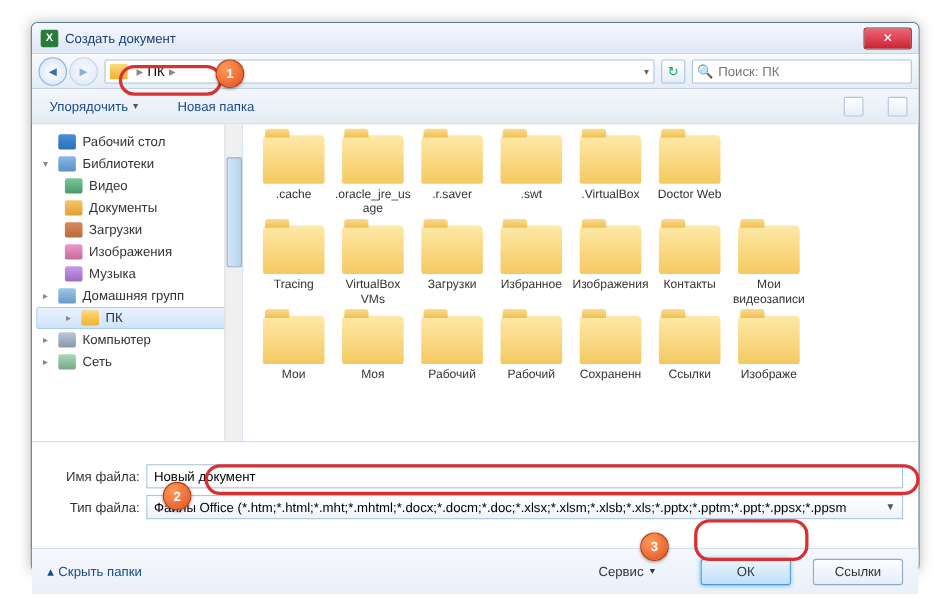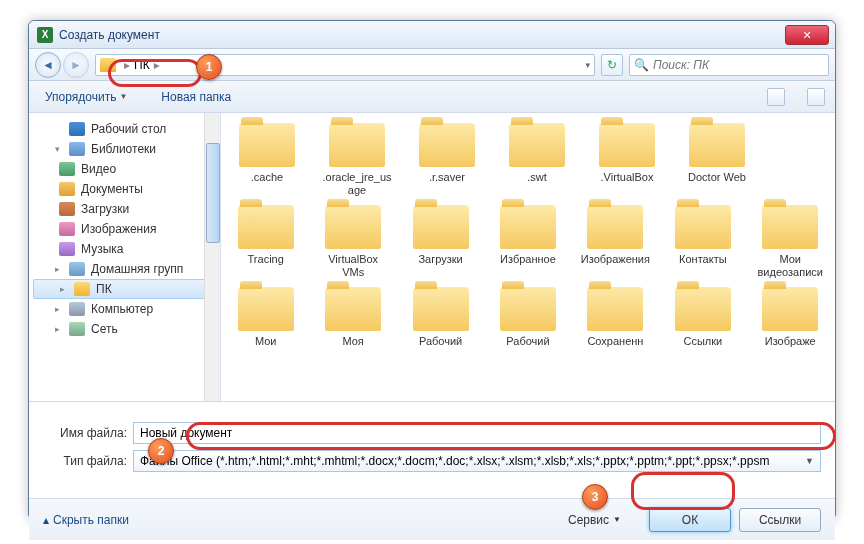--- a/index.html
+++ b/index.html
@@ -13,63 +13,63 @@
 .navbtns{display:flex;gap:2px}
 .navarrow{width:26px;height:26px;border-radius:50%;background:radial-gradient(#fff,#cfe1f5);border:1px solid #8fb0d4;display:flex;align-items:center;justify-content:center;color:#3a6ca8}
 .navarrow.dis{opacity:.5}
 .addrbar{flex:1;height:22px;background:#fff;border:1px solid #abc4e0;margin:0 6px;display:flex;align-items:center;padding:0 4px;border-radius:2px}
 .addrbar .foldericon{width:16px;height:14px;background:linear-gradient(#fdd87a,#f0b330);border-radius:2px 2px 0 0;margin-right:4px}
 .addrbar .sep{margin:0 4px;color:#888}
 .addrbar .dd{margin-left:auto;color:#666;font-size:9px}
 .refresh{width:22px;height:22px;border:1px solid #abc4e0;background:linear-gradient(#fff,#e5eef8);color:#2a6;text-align:center;line-height:20px;border-radius:2px;margin-right:6px}
 .searchbox{width:200px;height:22px;border:1px solid #abc4e0;background:#fff;padding:0 4px;display:flex;align-items:center;border-radius:2px}
 .searchbox .sicon{color:#7a9dc7;margin-right:4px}
-.searchbox input{border:none;outline:none;flex:1;color:#a21caf;font-style:italic}
+.searchbox input{border:none;outline:none;flex:1;color:#a21caf;}
 .toolbar{height:32px;background:linear-gradient(#f4f7fb,#e5ecf5);display:flex;align-items:center;padding:0 10px;border-bottom:1px solid #d0dae8;gap:22px}
 .toolbar .tbtn{color:#1a4a8a;padding:4px 6px;display:flex;align-items:center;gap:3px}
 .toolbar .tbtn .dd{font-size:8px;color:#555}
 .toolbar .spacer{flex:1}
 .toolbar .viewicon{width:18px;height:18px;border:1px solid #b0c5dd;background:linear-gradient(#fff,#e5eef8);border-radius:2px}
 .body{display:flex;height:288px}
 .sidebar{width:192px;border-right:1px solid #d8e2ee;overflow:hidden;padding:6px 0;position:relative}
-.sbitem{display:flex;align-items:center;height:20px;padding-left:26px;gap:6px;color:#333}
+.sbitem{display:flex;align-items:center;height:20px;padding-left:10px;gap:6px;color:#333}
 .sbitem.indent{padding-left:30px}
 .sbitem.sel{background:linear-gradient(#e8f2fe,#cfe4fa);border:1px solid #a8cef0;margin:0 4px;padding-left:26px;border-radius:2px}
 .sbitem .tri{width:8px;color:#888;font-size:9px}
 .sbicon{width:16px;height:14px;border-radius:2px}
 .sbicon.desktop{background:linear-gradient(#4a8fd8,#2a6fb8)}
 .sbicon.lib{background:linear-gradient(#8bb9e8,#5a8fc8)}
 .sbicon.vid{background:linear-gradient(#7ac89a,#4a9868)}
 .sbicon.doc{background:linear-gradient(#f5c86a,#e0a030)}
 .sbicon.dl{background:linear-gradient(#d88a5a,#b86a3a)}
 .sbicon.img{background:linear-gradient(#e89aca,#c86a9a)}
 .sbicon.mus{background:linear-gradient(#c89ae8,#9a6ac8)}
 .sbicon.hg{background:linear-gradient(#9ac8e8,#6a98c8)}
 .sbicon.pc{background:linear-gradient(#fdd87a,#f0b330)}
 .sbicon.comp{background:linear-gradient(#b8c8d8,#8898a8)}
 .sbicon.net{background:linear-gradient(#a8d8b8,#78a888)}
 .sbscroll{position:absolute;right:0;top:0;width:16px;height:100%;background:#f0f0f0;border-left:1px solid #ddd}
 .sbscroll .thumb{position:absolute;left:1px;width:14px;background:linear-gradient(90deg,#d5e5f5,#b5d5f0);border:1px solid #9ac;border-radius:2px;top:30px;height:100px}
 .files{flex:1;padding:10px;overflow:hidden;position:relative}
-.filerow{display:flex;gap:18px;margin-bottom:8px}
+.filerow{display:flex;margin-bottom:8px}
 .fileitem{width:72px;text-align:center}
 .foldericon-lg{width:56px;height:44px;margin:0 auto 4px;background:linear-gradient(#fde9a8,#f5c960);border-radius:4px 4px 2px 2px;position:relative}
 .foldericon-lg::before{content:"";position:absolute;top:-6px;left:2px;width:22px;height:8px;background:linear-gradient(#fadc90,#f0c050);border-radius:3px 3px 0 0}
 .filelabel{font-size:11px;color:#333;line-height:13px;word-wrap:break-word}
 .bottombar{border-top:1px solid #d0dae8;padding:20px 14px}
 .formrow{display:flex;align-items:center;margin-bottom:6px}
 .formlabel{width:90px;text-align:right;padding-right:6px;color:#333}
 .forminput{flex:1;height:22px;border:1px solid #abc4e0;padding:0 6px;background:#fff}
 .formselect{flex:1;height:22px;border:1px solid #abc4e0;padding:0 6px;background:linear-gradient(#fff,#eef3fa);display:flex;align-items:center}
 .formselect .dd{margin-left:auto;color:#555;font-size:9px}
 .footer{border-top:1px solid #d0dae8;height:42px;display:flex;align-items:center;padding:0 14px;background:linear-gradient(#f5f8fc,#eaf0f8)}
 .footer .hide{color:#1a4a8a;display:flex;align-items:center;gap:4px}
 .footer .spacer{flex:1}
 .footer .serv{color:#333;display:flex;align-items:center;gap:4px;margin-right:20px}
-.btn{width:82px;height:24px;border:1px solid #8fa8c4;background:linear-gradient(#fbfcfe,#e5eef8);border-radius:3px;margin-left:8px;text-align:center;line-height:22px;color:#333}
+.btn{width:82px;height:24px;border:1px solid #8fa8c4;background:linear-gradient(#fbfcfe,#e5eef8);border-radius:3px;margin-left:20px;text-align:center;line-height:22px;color:#333}
 .btn.primary{border:1px solid #4a98d8;background:linear-gradient(#e8f4fe,#c0e0f8);box-shadow:0 0 4px #7ac4f0}
 .callout{position:absolute;border:3px solid #d93030;border-radius:14px;pointer-events:none;z-index:5}
 .callout.c1{left:108px;top:59px;width:94px;height:28px}
 .callout.c2{left:186px;top:422px;width:650px;height:28px}
 .callout.c3{left:631px;top:472px;width:104px;height:38px}
 .badge{position:absolute;width:26px;height:26px;border-radius:50%;background:radial-gradient(circle at 35% 30%,#ff9a5a,#e05020);border:1px solid #b03a10;color:#fff;font-weight:bold;text-align:center;line-height:24px;z-index:6;box-shadow:0 1px 3px rgba(0,0,0,.4)}
 .badge.b1{left:196px;top:54px}
 .badge.b2{left:148px;top:438px}
 .badge.b3{left:582px;top:484px}
 </style>

